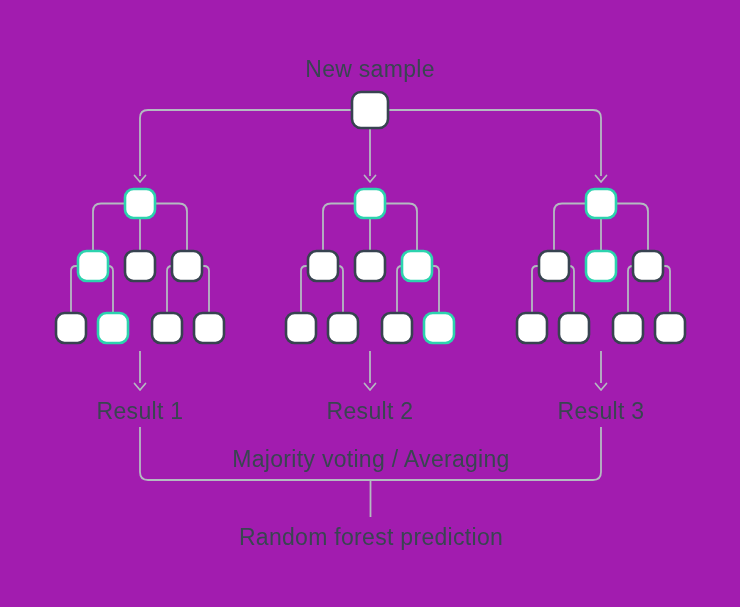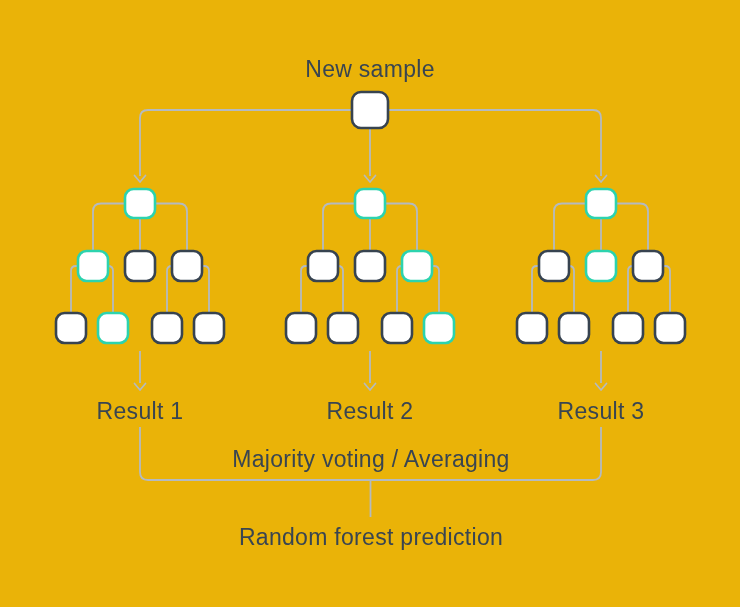--- a/index.html
+++ b/index.html
@@ -4,21 +4,21 @@
 <style>
   html, body {
     margin: 0;
     padding: 0;
     background: #ffffff;
   }
   .canvas {
     position: relative;
     width: 740px;
     height: 607px;
-    background: #eab308;
+    background: #a21caf;
     overflow: hidden;
     font-family: "Liberation Sans", sans-serif;
   }
   svg { display: block; }
   .label {
     font-family: "Liberation Sans", sans-serif;
     font-size: 23px;
     font-weight: 500;
     letter-spacing: 0.3px;
   }

